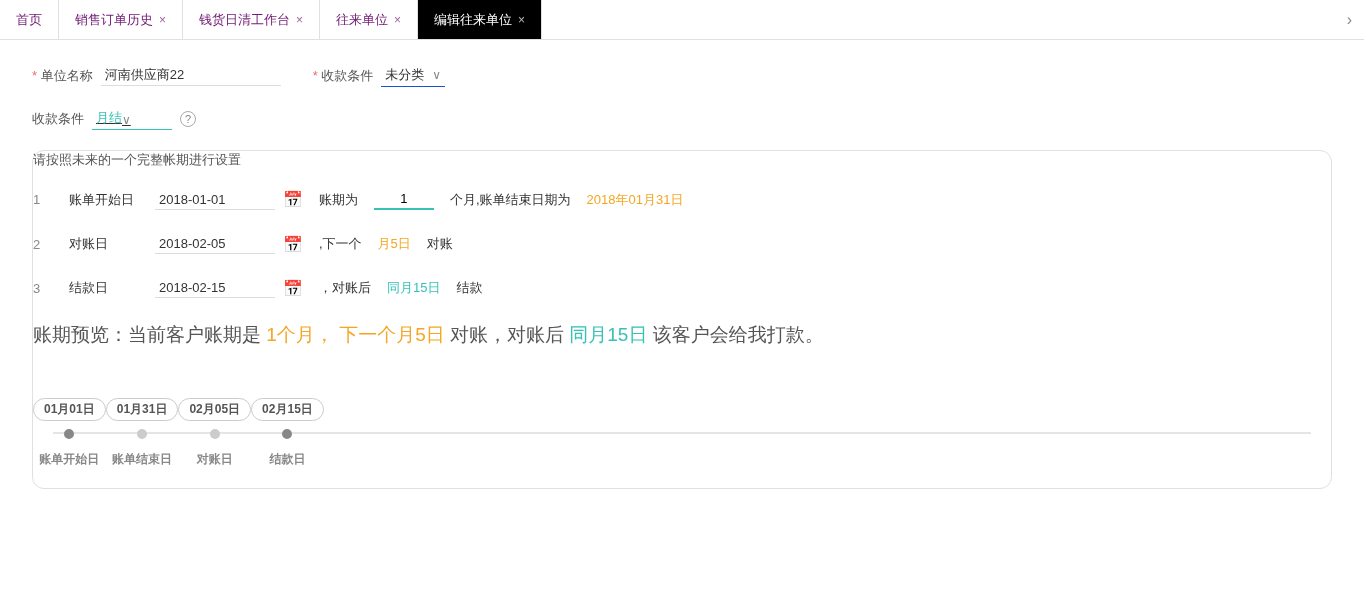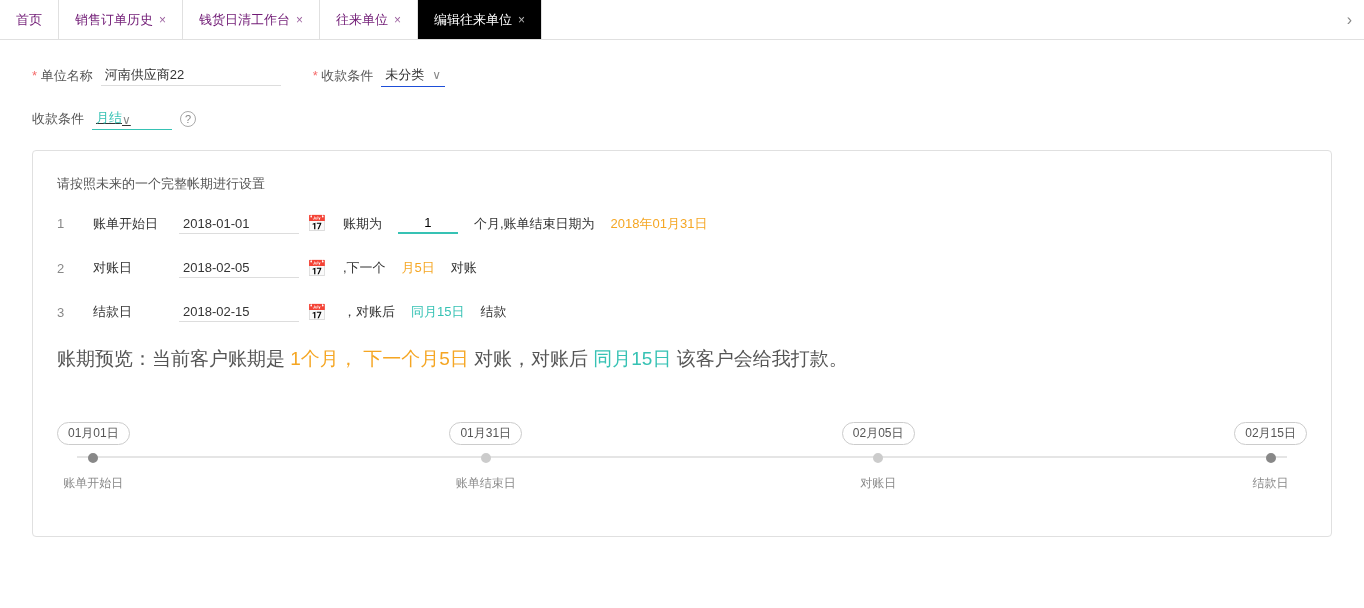--- a/index.html
+++ b/index.html
@@ -161,22 +161,21 @@
       cursor: pointer;
     }
     .category-arrow {
       color: #888;
       font-size: 12px;
     }
 
     
     .panel {
       border: 1px solid #e0e0e0;
-      border-radius: 4px;
-      padding: 24px;
+      border-radius: 12px;
       margin-top: 8px;
     }
     .panel-title {
       font-size: 13px;
       color: #555;
       margin-bottom: 20px;
     }
 
     
     .setting-row {
@@ -239,24 +238,25 @@
       top: 50%;
       left: 20px;
       right: 20px;
       height: 1px;
       background: #ccc;
       transform: translateY(-50%);
       z-index: 0;
     }
     .timeline-points {
       display: flex;
-      justify-content: space-between;
+      justify-content: flex-start;
       width: 100%;
       position: relative;
       z-index: 1;
+      font-weight: bold;
     }
     .timeline-point {
       display: flex;
       flex-direction: column;
       align-items: center;
       gap: 8px;
     }
     .timeline-dot {
       width: 10px;
       height: 10px;

